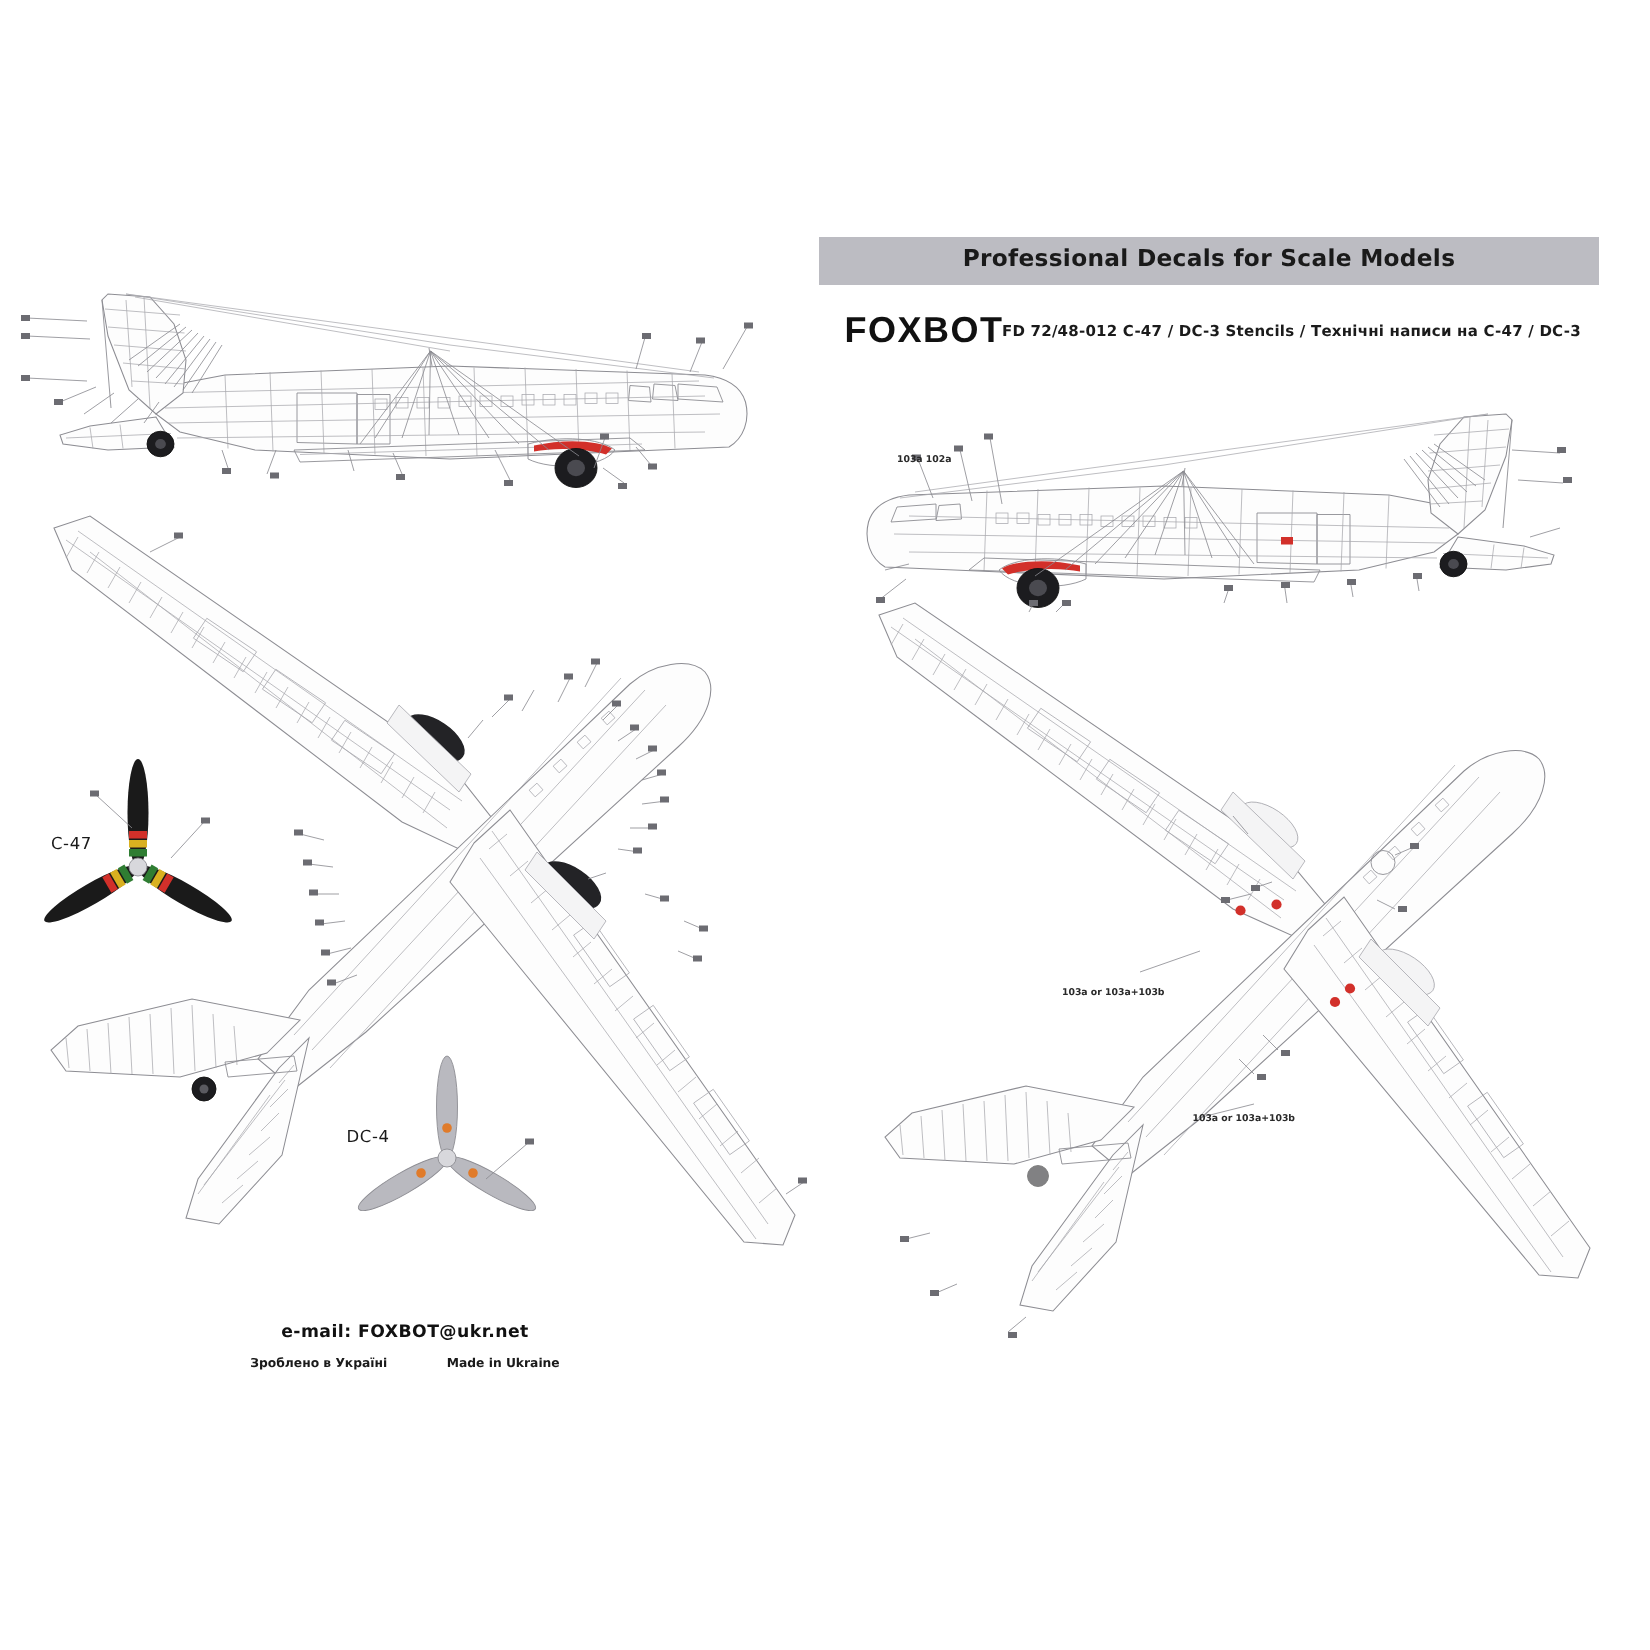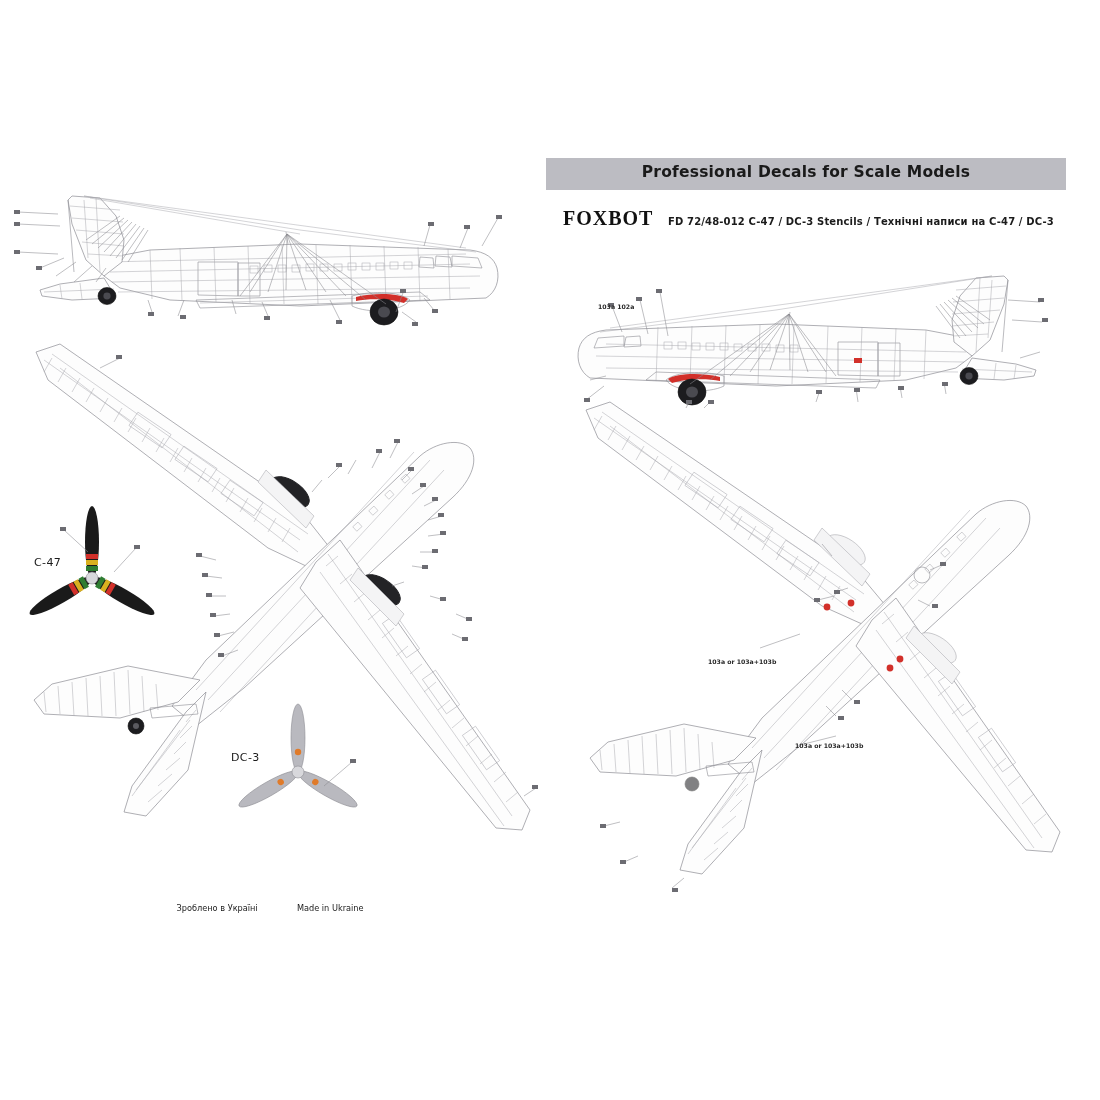--- a/index.html
+++ b/index.html
@@ -1,30 +1,30 @@
 <!DOCTYPE html>
 <html><head>
 <meta charset="utf-8">
 <style>
   html,body{margin:0;padding:0;background:#ffffff;}
   body{width:1100px;height:1100px;font-family:"Liberation Sans",sans-serif;overflow:hidden;}
   #sheet{position:relative;width:1100px;height:880px;background:#fff;}
   #header-bar{position:absolute;left:546px;top:158px;width:520px;height:32px;background:#bcbcc2;}
   #header-title{position:absolute;left:546px;top:163px;width:520px;text-align:center;
     font-family:"DejaVu Sans",sans-serif;font-weight:bold;font-size:15.5px;color:#1a1a1a;letter-spacing:.2px;}
-  #brand{position:absolute;left:563px;top:207px;font-family:Liberation Serif, serif;
-    font-weight:bold;font-size:20px;letter-spacing:1px;color:#111;}
+  #brand{position:absolute;left:563px;top:207px;font-family:Liberation Sans, sans-serif;
+    font-weight:bold;font-size:24px;letter-spacing:1px;color:#111;}
   #product-line{position:absolute;left:668px;top:216px;font-family:"DejaVu Sans",sans-serif;
     font-weight:bold;font-size:10px;color:#1b1b1b;letter-spacing:.15px;white-space:nowrap;}
 
   
   #email{position:absolute;left:0;top:880px;width:540px;text-align:center;
     font-family:"DejaVu Sans",sans-serif;font-weight:bold;font-size:11.5px;color:#111;letter-spacing:.3px;}
   #made{position:absolute;left:0;top:903px;width:540px;text-align:center;
-    font-family:"DejaVu Sans",sans-serif;font-weight:normal;font-size:8.2px;color:#1a1a1a;}
+    font-family:"DejaVu Sans",sans-serif;font-weight:bold;font-size:8.2px;color:#1a1a1a;}
   #made span{display:inline-block;}
   #made .gap{width:34px;}
 
   
   .prop-label{position:absolute;font-family:"DejaVu Sans",sans-serif;font-weight:normal;
     font-size:11px;color:#1a1a1a;letter-spacing:.4px;}
   #lbl-c47{left:34px;top:556px;}
   #lbl-dc3{left:231px;top:751px;}
 
   
@@ -673,25 +673,26 @@
       </g>
     </g>
   </svg>
 
   <div id="header-bar"></div>
   <div id="header-title">Professional Decals for Scale Models</div>
   <div id="brand">FOXBOT</div>
   <div id="product-line">FD 72/48-012  C-47 / DC-3 Stencils / Технічні написи на C-47 / DC-3</div>
 
   <div class="prop-label" id="lbl-c47">C-47</div>
-  <div class="prop-label" id="lbl-dc3">DC-3</div>
+  <div class="prop-label" id="lbl-dc3">DC-4</div>
 
   <div class="ann" style="left:708px;top:658px;">103a or 103a+103b</div>
   <div class="ann" style="left:795px;top:742px;">103a or 103a+103b</div>
   <div class="ann" style="left:598px;top:303px;">103a 102a</div>
 
+  <div id="email">e-mail: FOXBOT@ukr.net</div>
   <div id="made">
     <span>Зроблено в Україні</span>
     <span class="gap"></span>
     <span>Made in Ukraine</span>
   </div>
 
 </div>
 
 </body></html>

